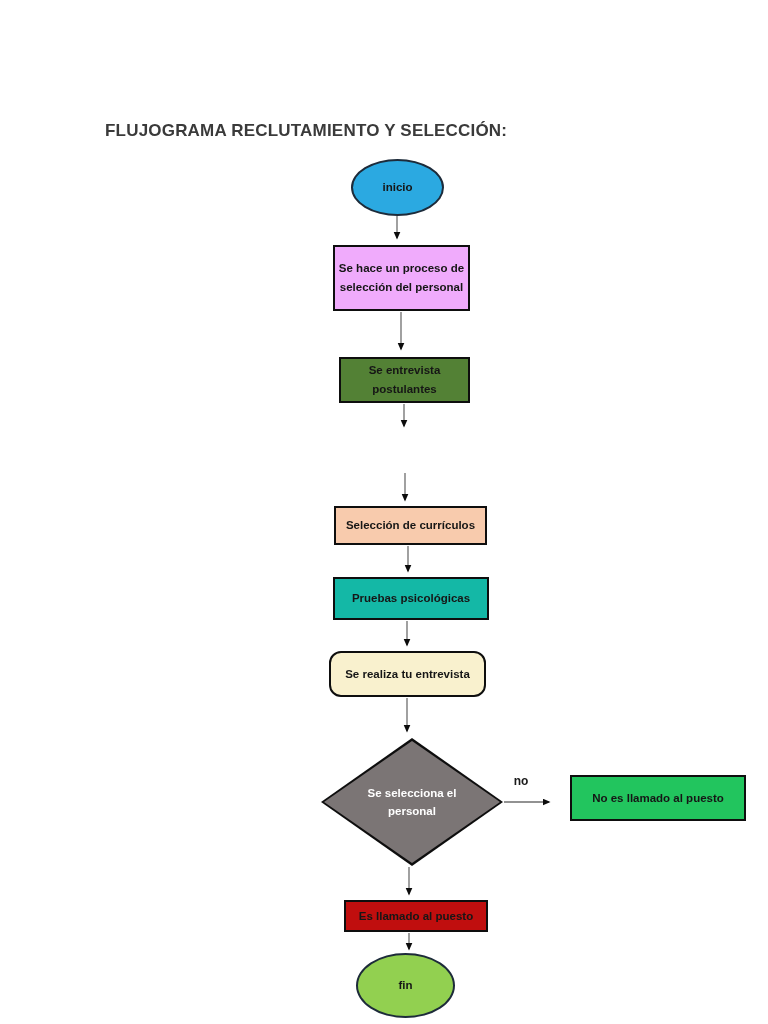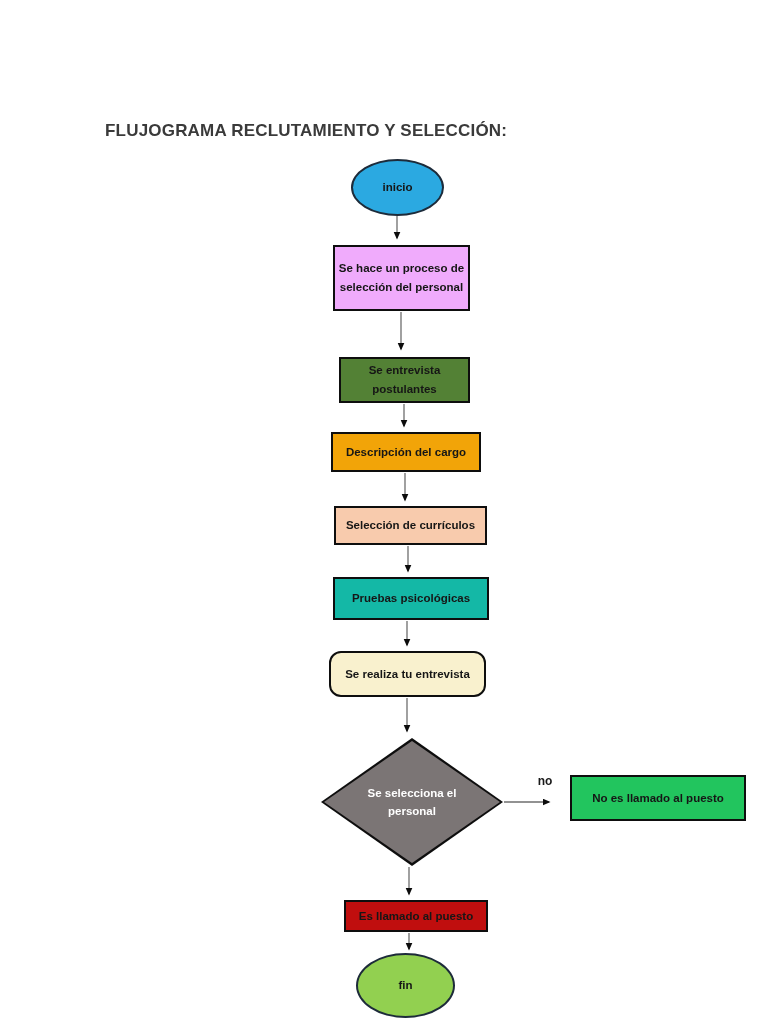--- a/index.html
+++ b/index.html
@@ -31,21 +31,21 @@
     position:absolute;left:3px;top:3px;width:176px;height:122px;
     clip-path:polygon(50% 0,100% 50%,50% 100%,0 50%);
   }
   .diamond-label{
     position:absolute;left:321px;top:738px;width:182px;height:128px;
     display:flex;align-items:center;justify-content:center;text-align:center;
     font-size:11.5px;font-weight:bold;color:#ffffff;line-height:1.6;
   }
   .diamond-label .inner{width:98px;}
   .edge-label{
-    position:absolute;left:532px;top:774px;width:26px;text-align:center;
+    position:absolute;left:508px;top:774px;width:26px;text-align:center;
     font-size:12px;font-weight:bold;color:#1a1a1a;
   }
   
   .n-inicio      {left:351px;top:159px;width:93px;height:57px;}
   .n-proceso     {left:333px;top:245px;width:137px;height:66px;}
   .n-postulantes {left:339px;top:357px;width:131px;height:46px;}
   .n-descripcion {left:331px;top:432px;width:150px;height:40px;}
   .n-curriculos  {left:334px;top:506px;width:153px;height:39px;}
   .n-pruebas     {left:333px;top:577px;width:156px;height:43px;}
   .n-entrevista  {left:329px;top:651px;width:157px;height:46px;border-radius:12px;}
@@ -79,21 +79,20 @@
       <line x1="409" y1="933" x2="409" y2="949" marker-end="url(#ah)"></line>
     </g>
   </svg>
 
   <div class="node ellipse n-inicio" style="background: rgb(43, 169, 225);">inicio</div>
 
   <div class="node rect n-proceso" style="background: #f0abfc;">Se hace un proceso de selección del personal</div>
 
   <div class="node rect n-postulantes" style="background: rgb(83, 129, 53);">Se entrevista postulantes</div>
 
-  <div class="node rect one-line n-descripcion" style="background: rgb(242, 164, 8);">Descripción del cargo</div>
 
   <div class="node rect one-line n-curriculos" style="background: rgb(248, 203, 173);">Selección de currículos</div>
 
   <div class="node rect one-line n-pruebas" style="background: #14b8a6;">Pruebas psicológicas</div>
 
   <div class="node rect one-line n-entrevista" style="background: rgb(249, 241, 206);">Se realiza tu entrevista</div>
 
   <div class="diamond-outer">
     <div class="diamond-inner" style="background: rgb(123, 117, 117);"></div>
   </div>

